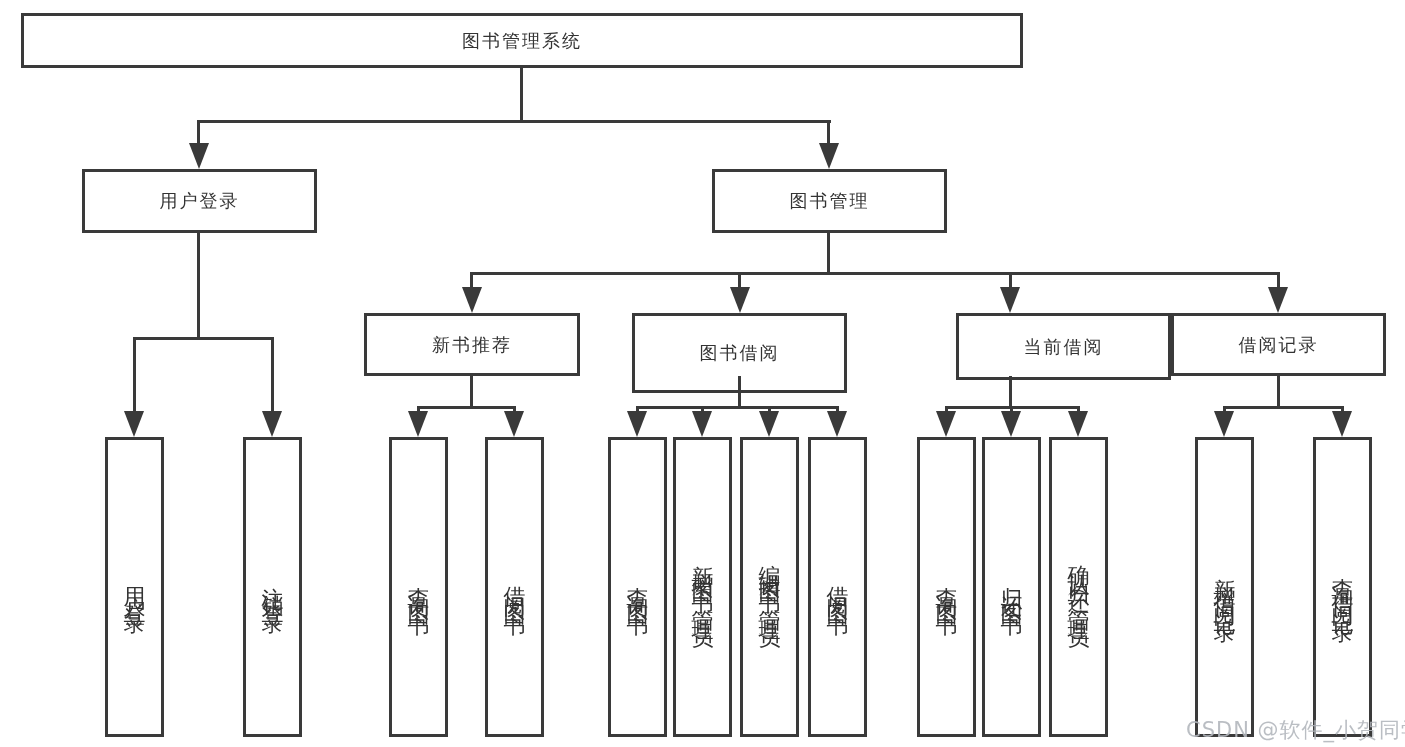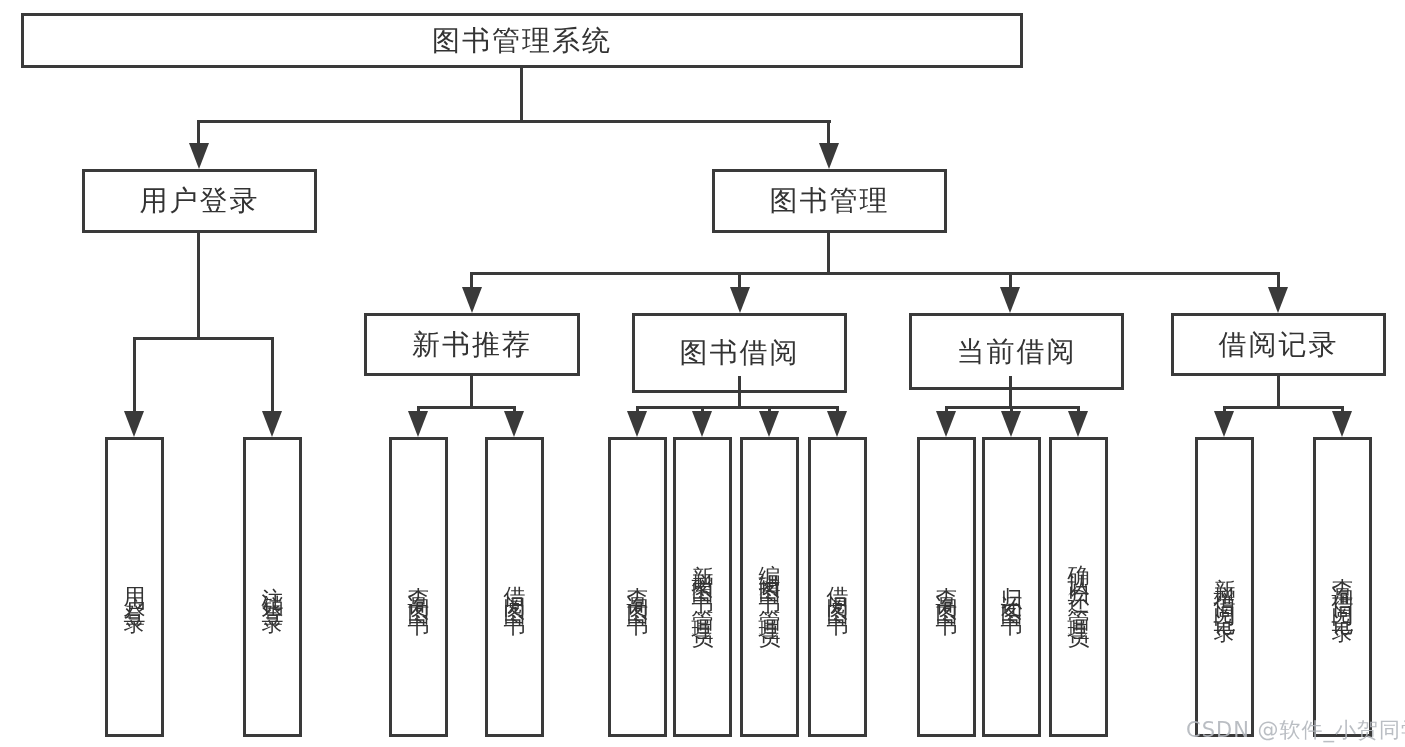--- a/index.html
+++ b/index.html
@@ -24,21 +24,21 @@
   
   .node {
     position: absolute;
     border: 3px solid var(--line);
     background: var(--bg);
     display: flex;
     align-items: center;
     justify-content: center;
   }
   .node .lbl {
-    font-size: 28px;
+    font-size: 18px;
     letter-spacing: 2px;
     color: var(--text);
     white-space: nowrap;
   }
   .leaf {
     position: absolute;
     top: 437px;
     width: 59px;
     height: 300px;
     border: 3px solid var(--line);
@@ -97,21 +97,21 @@
   <div class="node" style="left:712px; top:169px; width:235px; height:64px;">
     <span class="lbl">图书管理</span>
   </div>
 
   <div class="node" style="left:364px; top:313px; width:216px; height:63px;">
     <span class="lbl">新书推荐</span>
   </div>
   <div class="node" style="left:632px; top:313px; width:215px; height:80px;">
     <span class="lbl">图书借阅</span>
   </div>
-  <div class="node" style="left:909px; top:313px; width:215px; height:77px;">
+  <div class="node" style="left:956px; top:313px; width:215px; height:67px;">
     <span class="lbl">当前借阅</span>
   </div>
   <div class="node" style="left:1171px; top:313px; width:215px; height:63px;">
     <span class="lbl">借阅记录</span>
   </div>
 
   <div class="leaf" style="left:105px;">
     <span class="vlbl">用户登录</span>
   </div>
   <div class="leaf" style="left:243px;">

